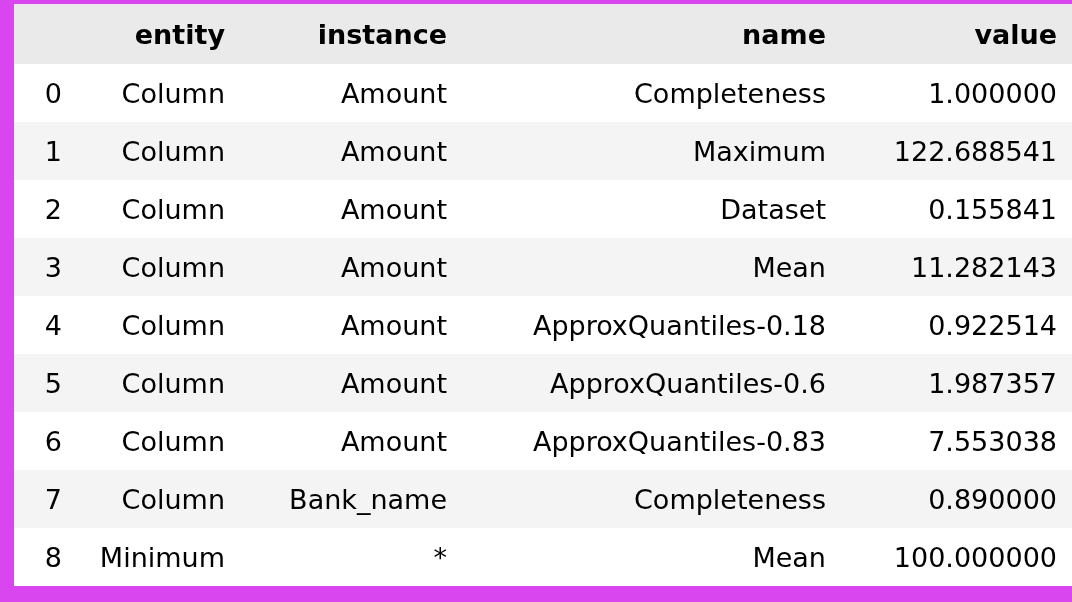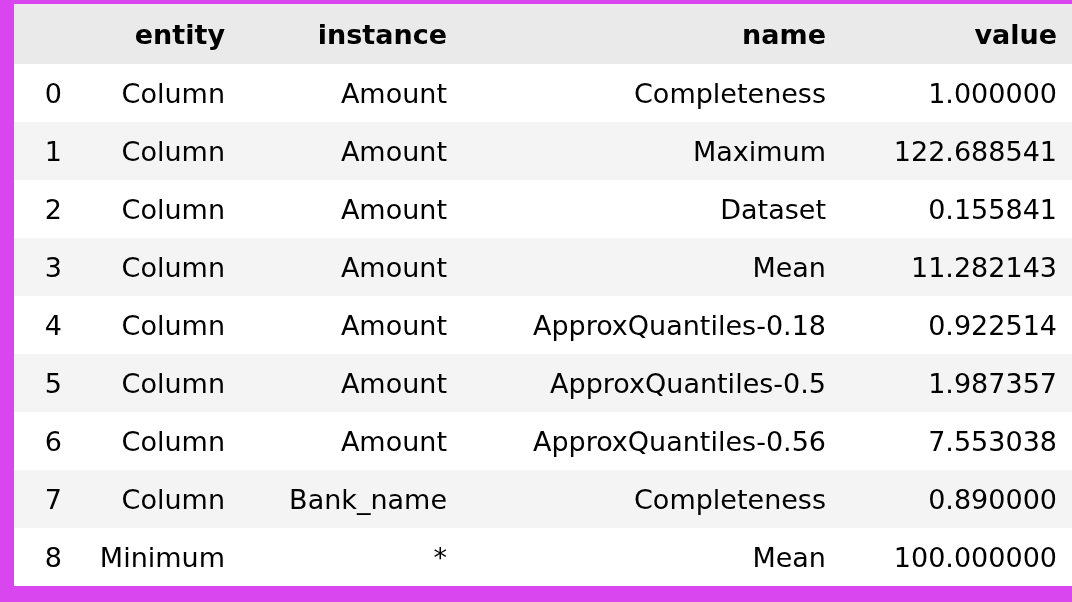--- a/index.html
+++ b/index.html
@@ -122,28 +122,28 @@
         <th class="col-index">4</th>
         <td class="col-entity">Column</td>
         <td class="col-instance">Amount</td>
         <td class="col-name">ApproxQuantiles-0.18</td>
         <td class="col-value">0.922514</td>
       </tr>
       <tr class="odd">
         <th class="col-index">5</th>
         <td class="col-entity">Column</td>
         <td class="col-instance">Amount</td>
-        <td class="col-name">ApproxQuantiles-0.5</td>
+        <td class="col-name">ApproxQuantiles-0.6</td>
         <td class="col-value">1.987357</td>
       </tr>
       <tr>
         <th class="col-index">6</th>
         <td class="col-entity">Column</td>
         <td class="col-instance">Amount</td>
-        <td class="col-name">ApproxQuantiles-0.56</td>
+        <td class="col-name">ApproxQuantiles-0.83</td>
         <td class="col-value">7.553038</td>
       </tr>
       <tr class="odd">
         <th class="col-index">7</th>
         <td class="col-entity">Column</td>
         <td class="col-instance">Bank_name</td>
         <td class="col-name">Completeness</td>
         <td class="col-value">0.890000</td>
       </tr>
       <tr>

